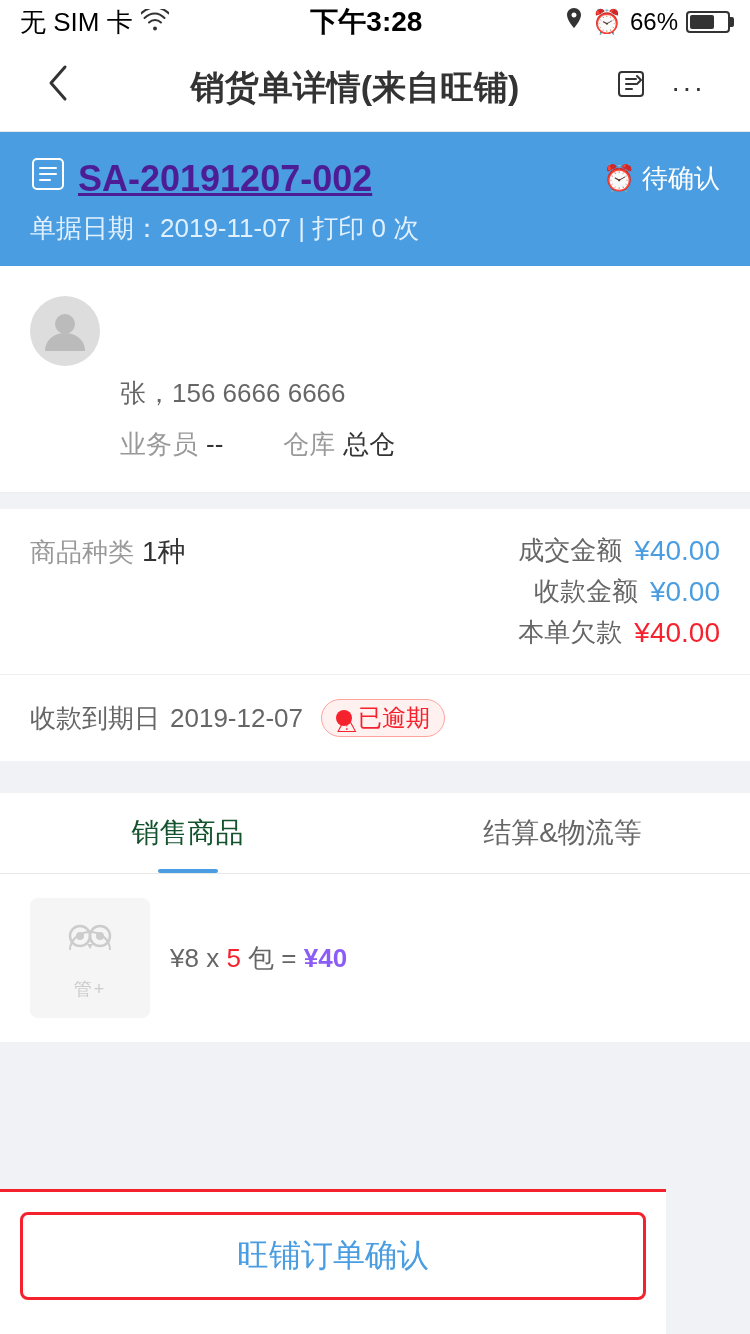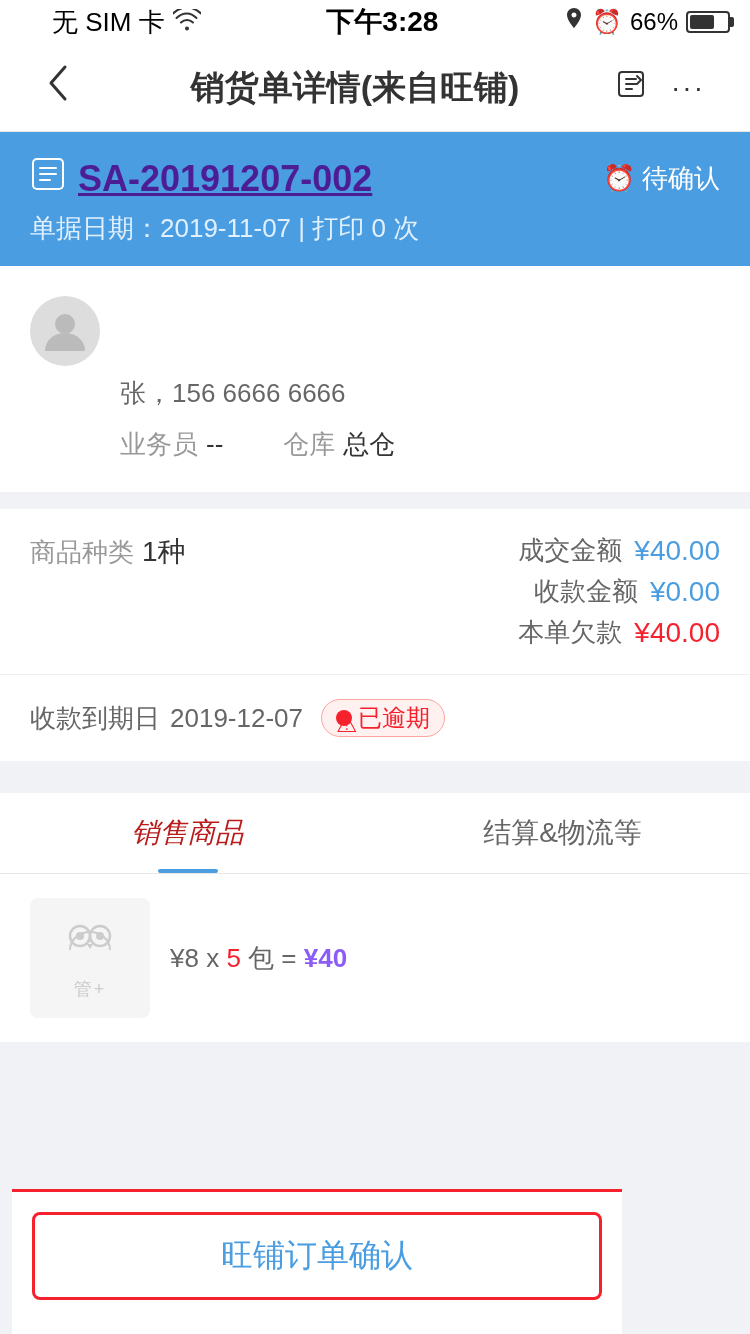--- a/index.html
+++ b/index.html
@@ -22,21 +22,20 @@
       align-items: center;
       justify-content: space-between;
       padding: 0 20px;
       font-size: 26px;
       font-weight: 500;
     }
     .status-bar-left {
       display: flex;
       align-items: center;
       gap: 8px;
-      margin-left: 32px;
     }
     .status-bar-center {
       font-size: 28px;
       font-weight: 600;
     }
     .status-bar-right {
       display: flex;
       align-items: center;
       gap: 8px;
       font-size: 24px;
@@ -292,22 +291,21 @@
       display: flex;
       flex-direction: column;
       align-items: center;
       justify-content: center;
       font-size: 28px;
       cursor: pointer;
       position: relative;
       gap: 8px;
     }
     .tab-active {
-      color: #b91c1c;
-      font-style: italic;
+      color: #14532d;
     }
     .tab-inactive {
       color: #666;
     }
     .tab-underline {
       width: 60px;
       height: 4px;
       background: #4a9de0;
       border-radius: 2px;
       position: absolute;
@@ -375,22 +373,22 @@
     
     .empty-area {
       background: #f0f2f5;
       height: 260px;
     }
 
     
     .bottom-bar {
       position: fixed;
       bottom: 0;
-      left: 12px;
-      width: 610px;
+      left: 0;
+      width: 666px;
       background: #fff;
       padding: 20px 20px 34px;
       border-top: 3px solid #f5222d;
     }
     .confirm-btn {
       width: 100%;
       height: 88px;
       background: #fff;
       border: 3px solid #f5222d;
       border-radius: 8px;

